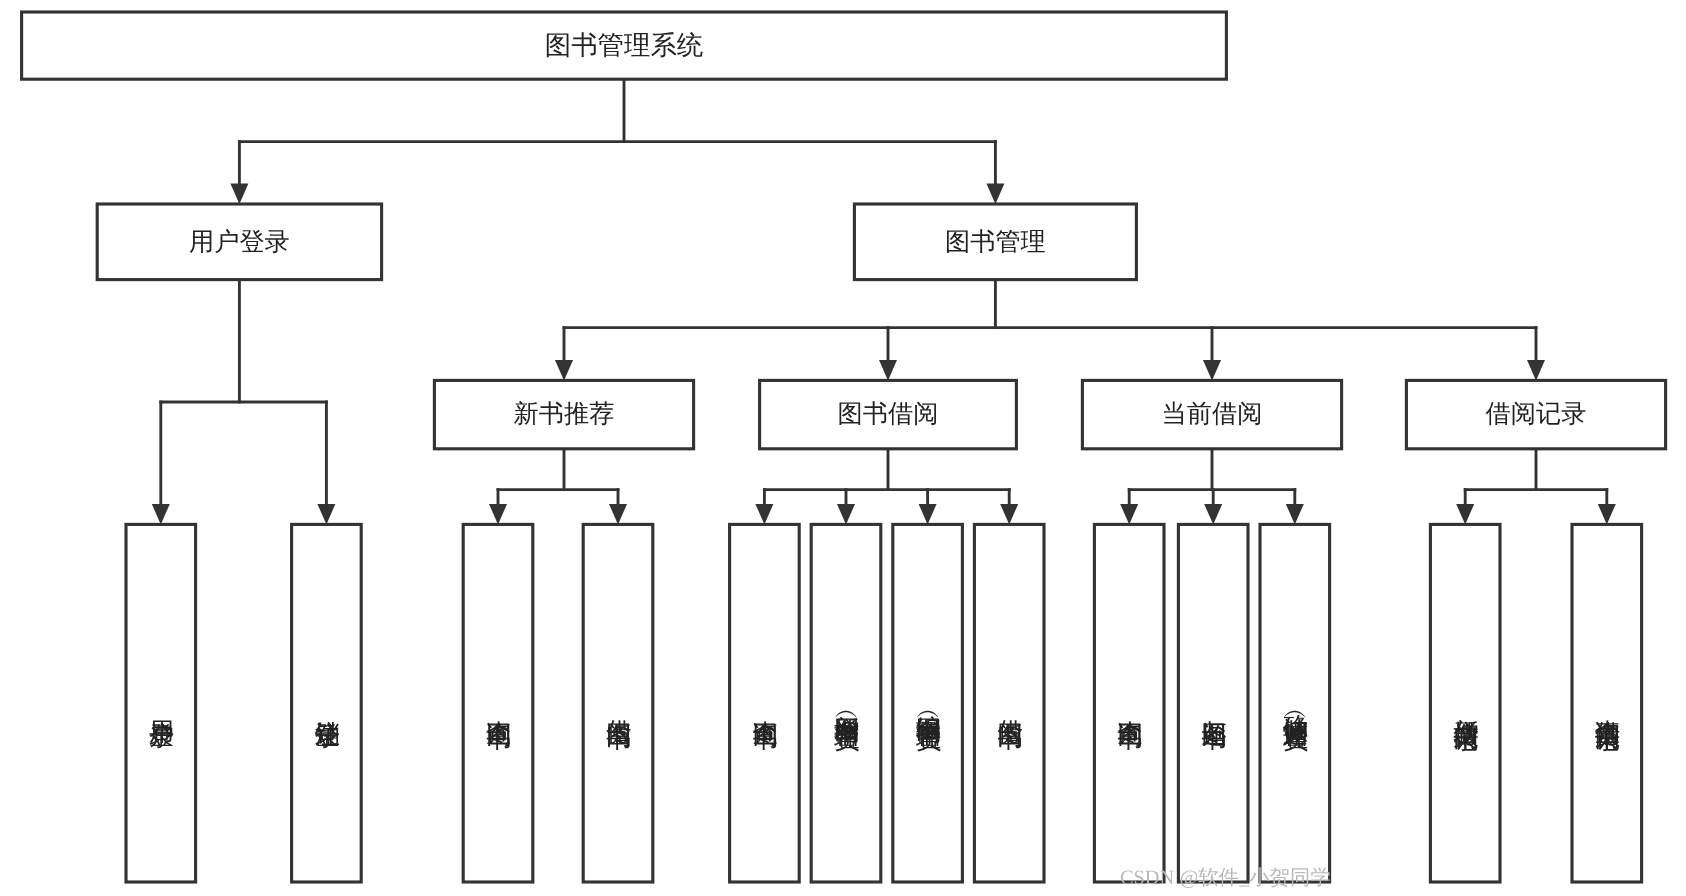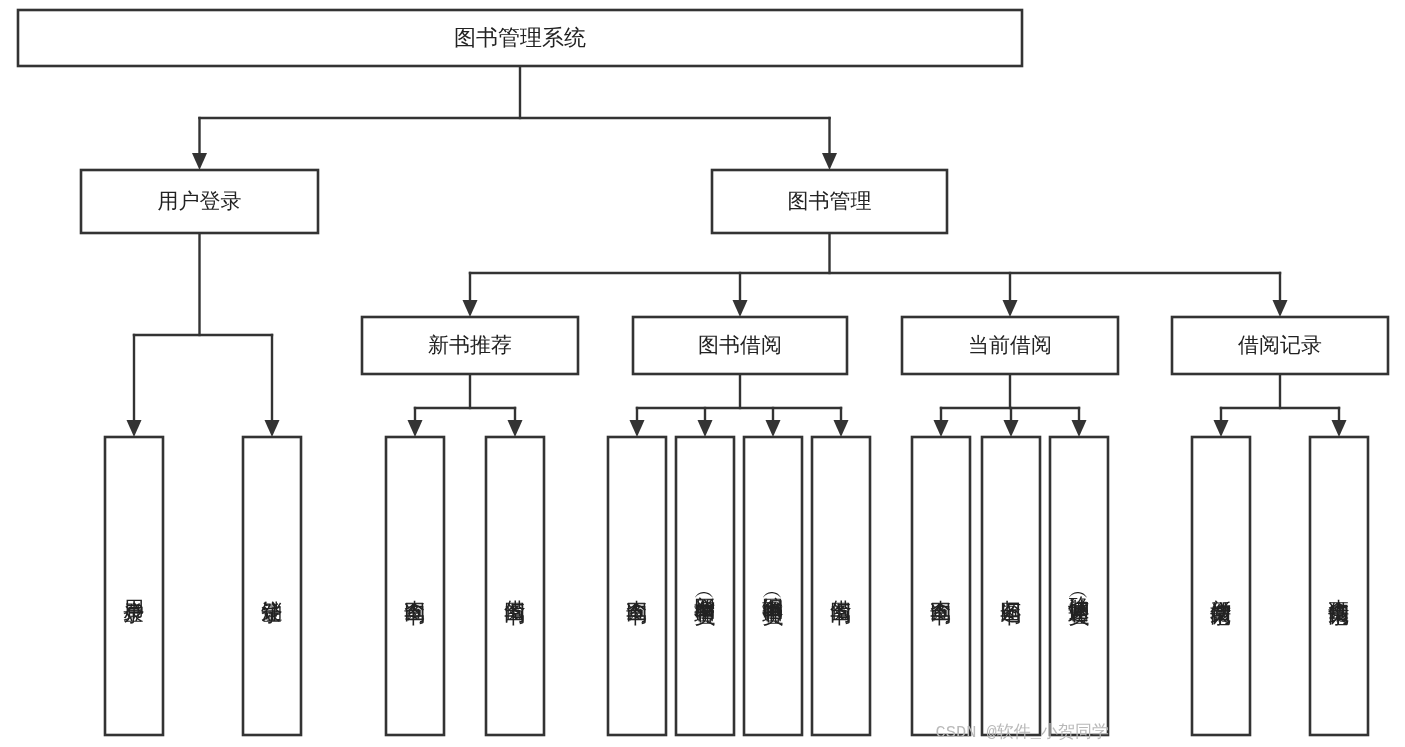--- a/index.html
+++ b/index.html
@@ -70,21 +70,21 @@
     font-size: 21px;
     line-height: 1.12;
     color: #222222;
     letter-spacing: 1.5px;
     white-space: nowrap;
   }
   .watermark {
     position: absolute;
     right: 8px;
     bottom: 4px;
-    font-family: Liberation Mono, monospace;
+    font-family: Liberation Serif, serif;
     font-size: 17px;
     color: #b9b9b9;
     white-space: nowrap;
     pointer-events: none;
   }
 </style>
 </head>
 <body>
 
 <div id="diagram-root">

